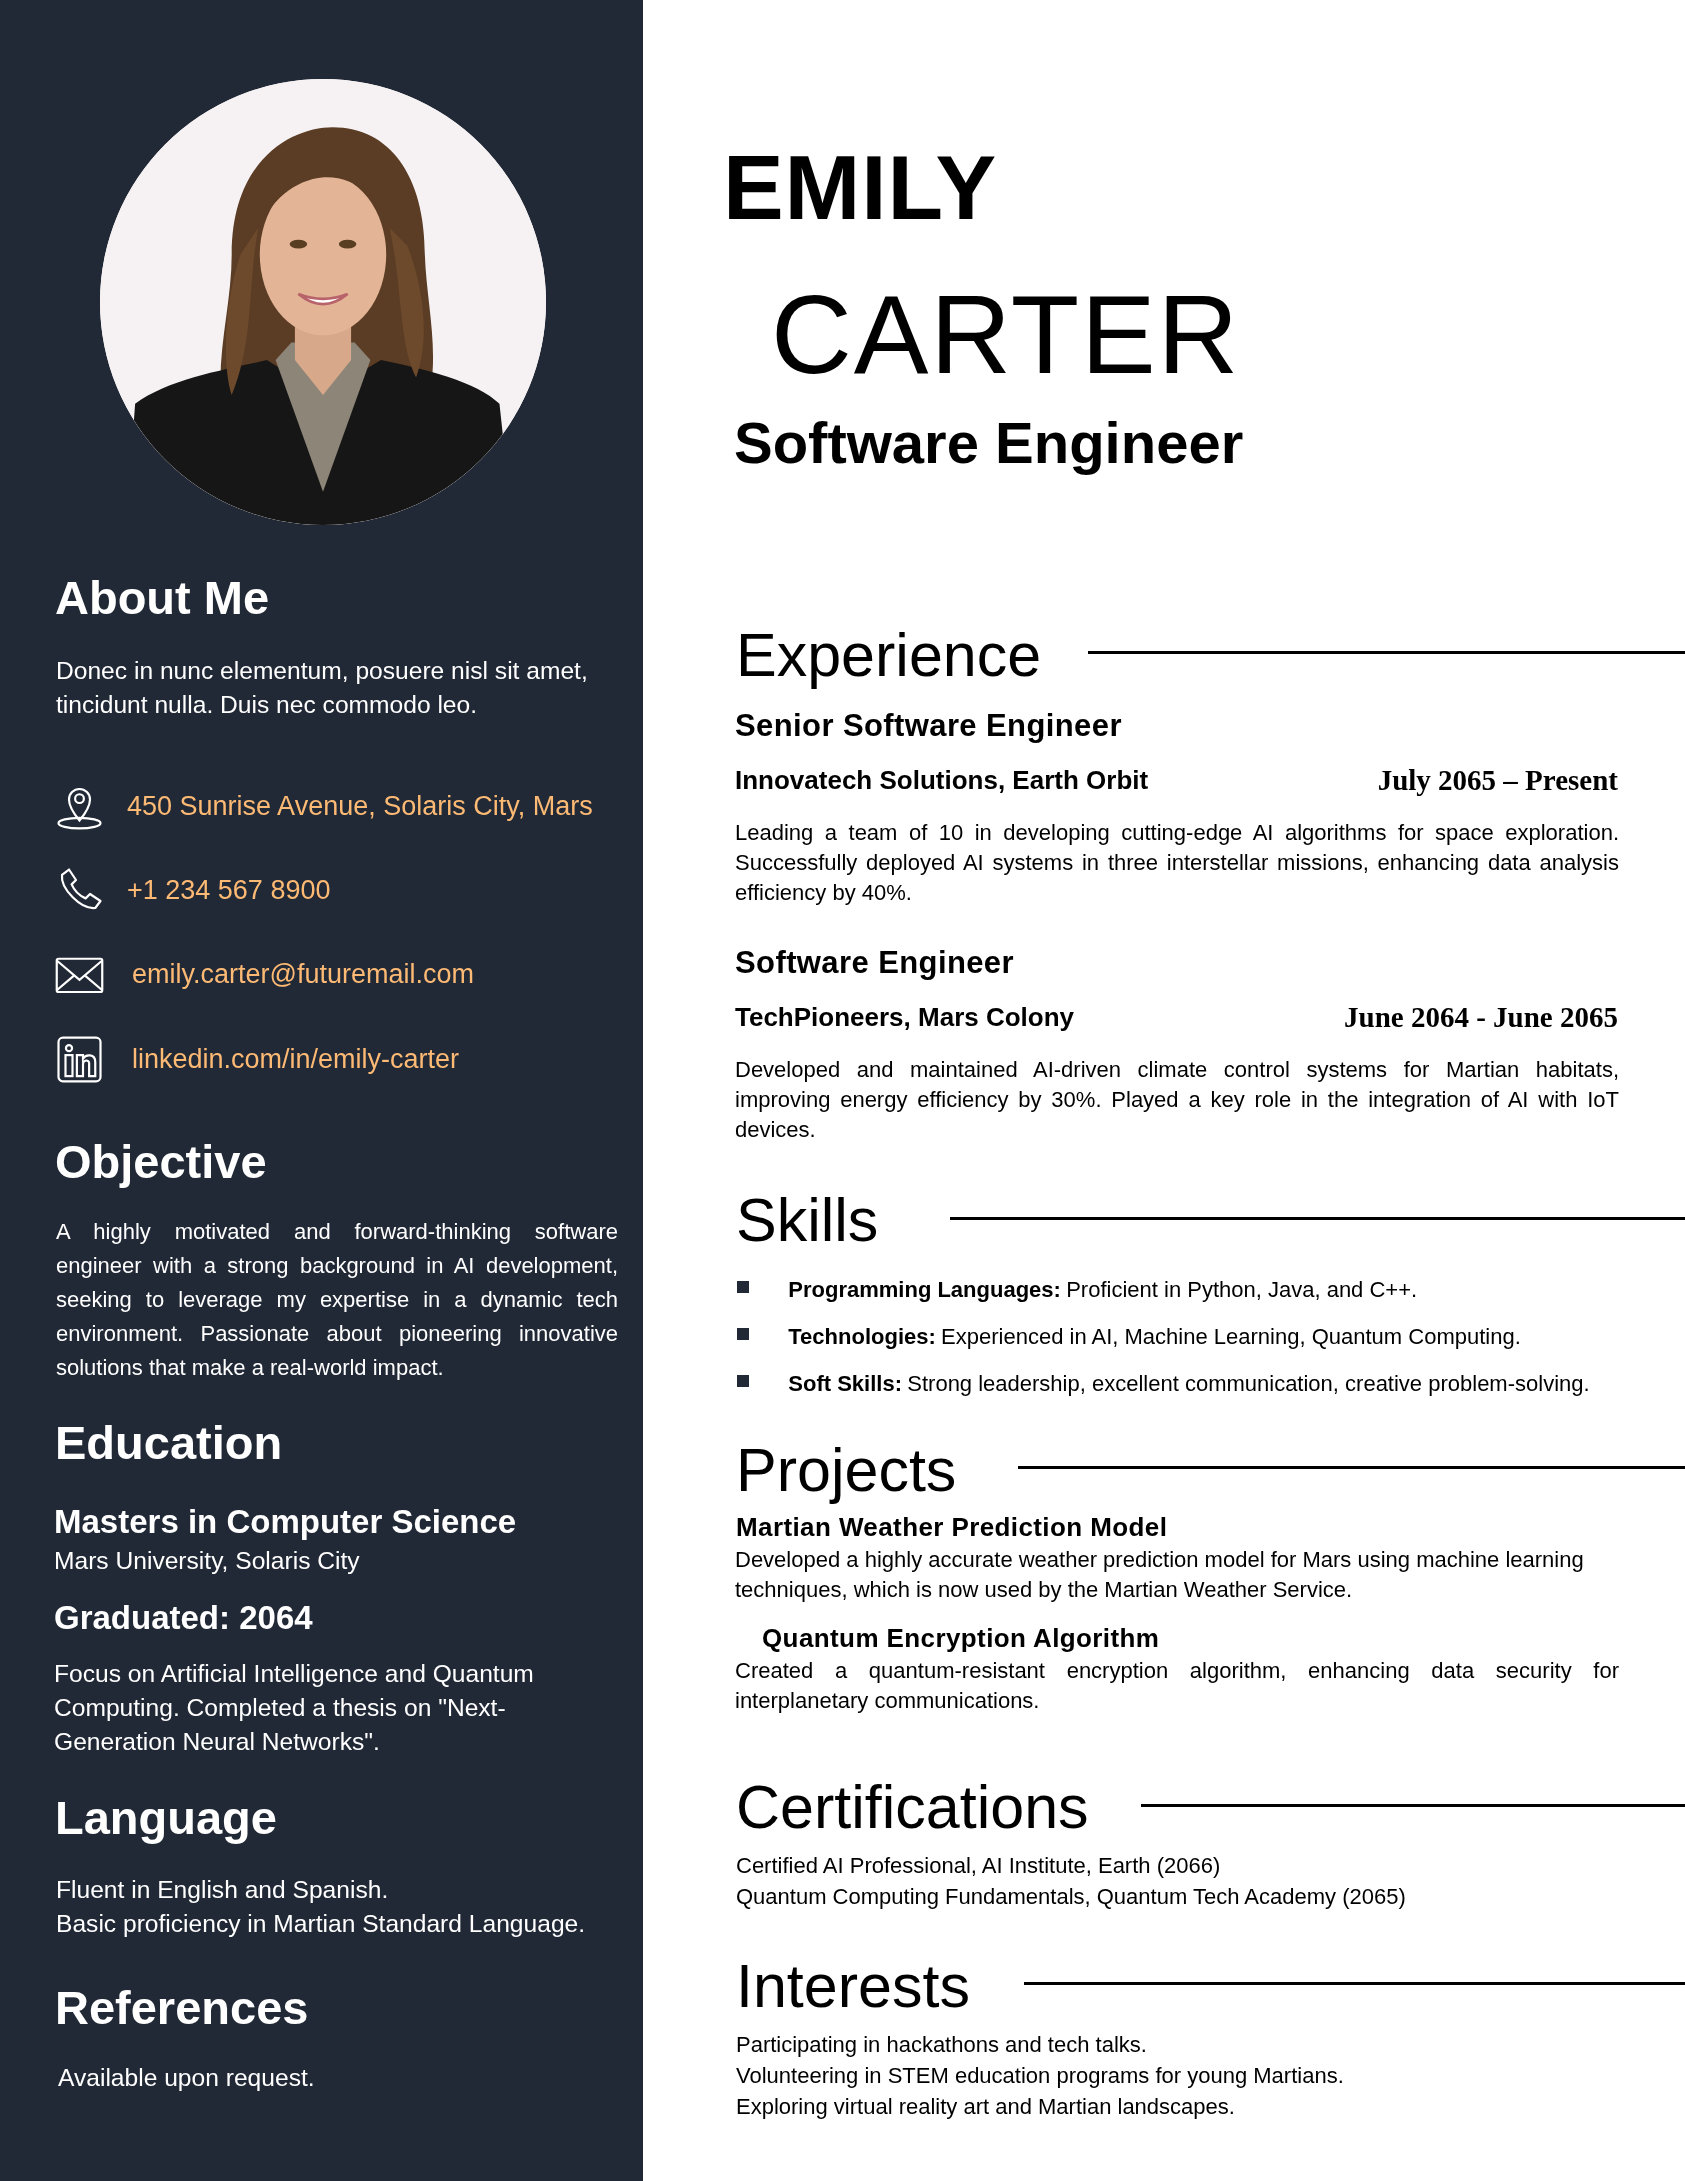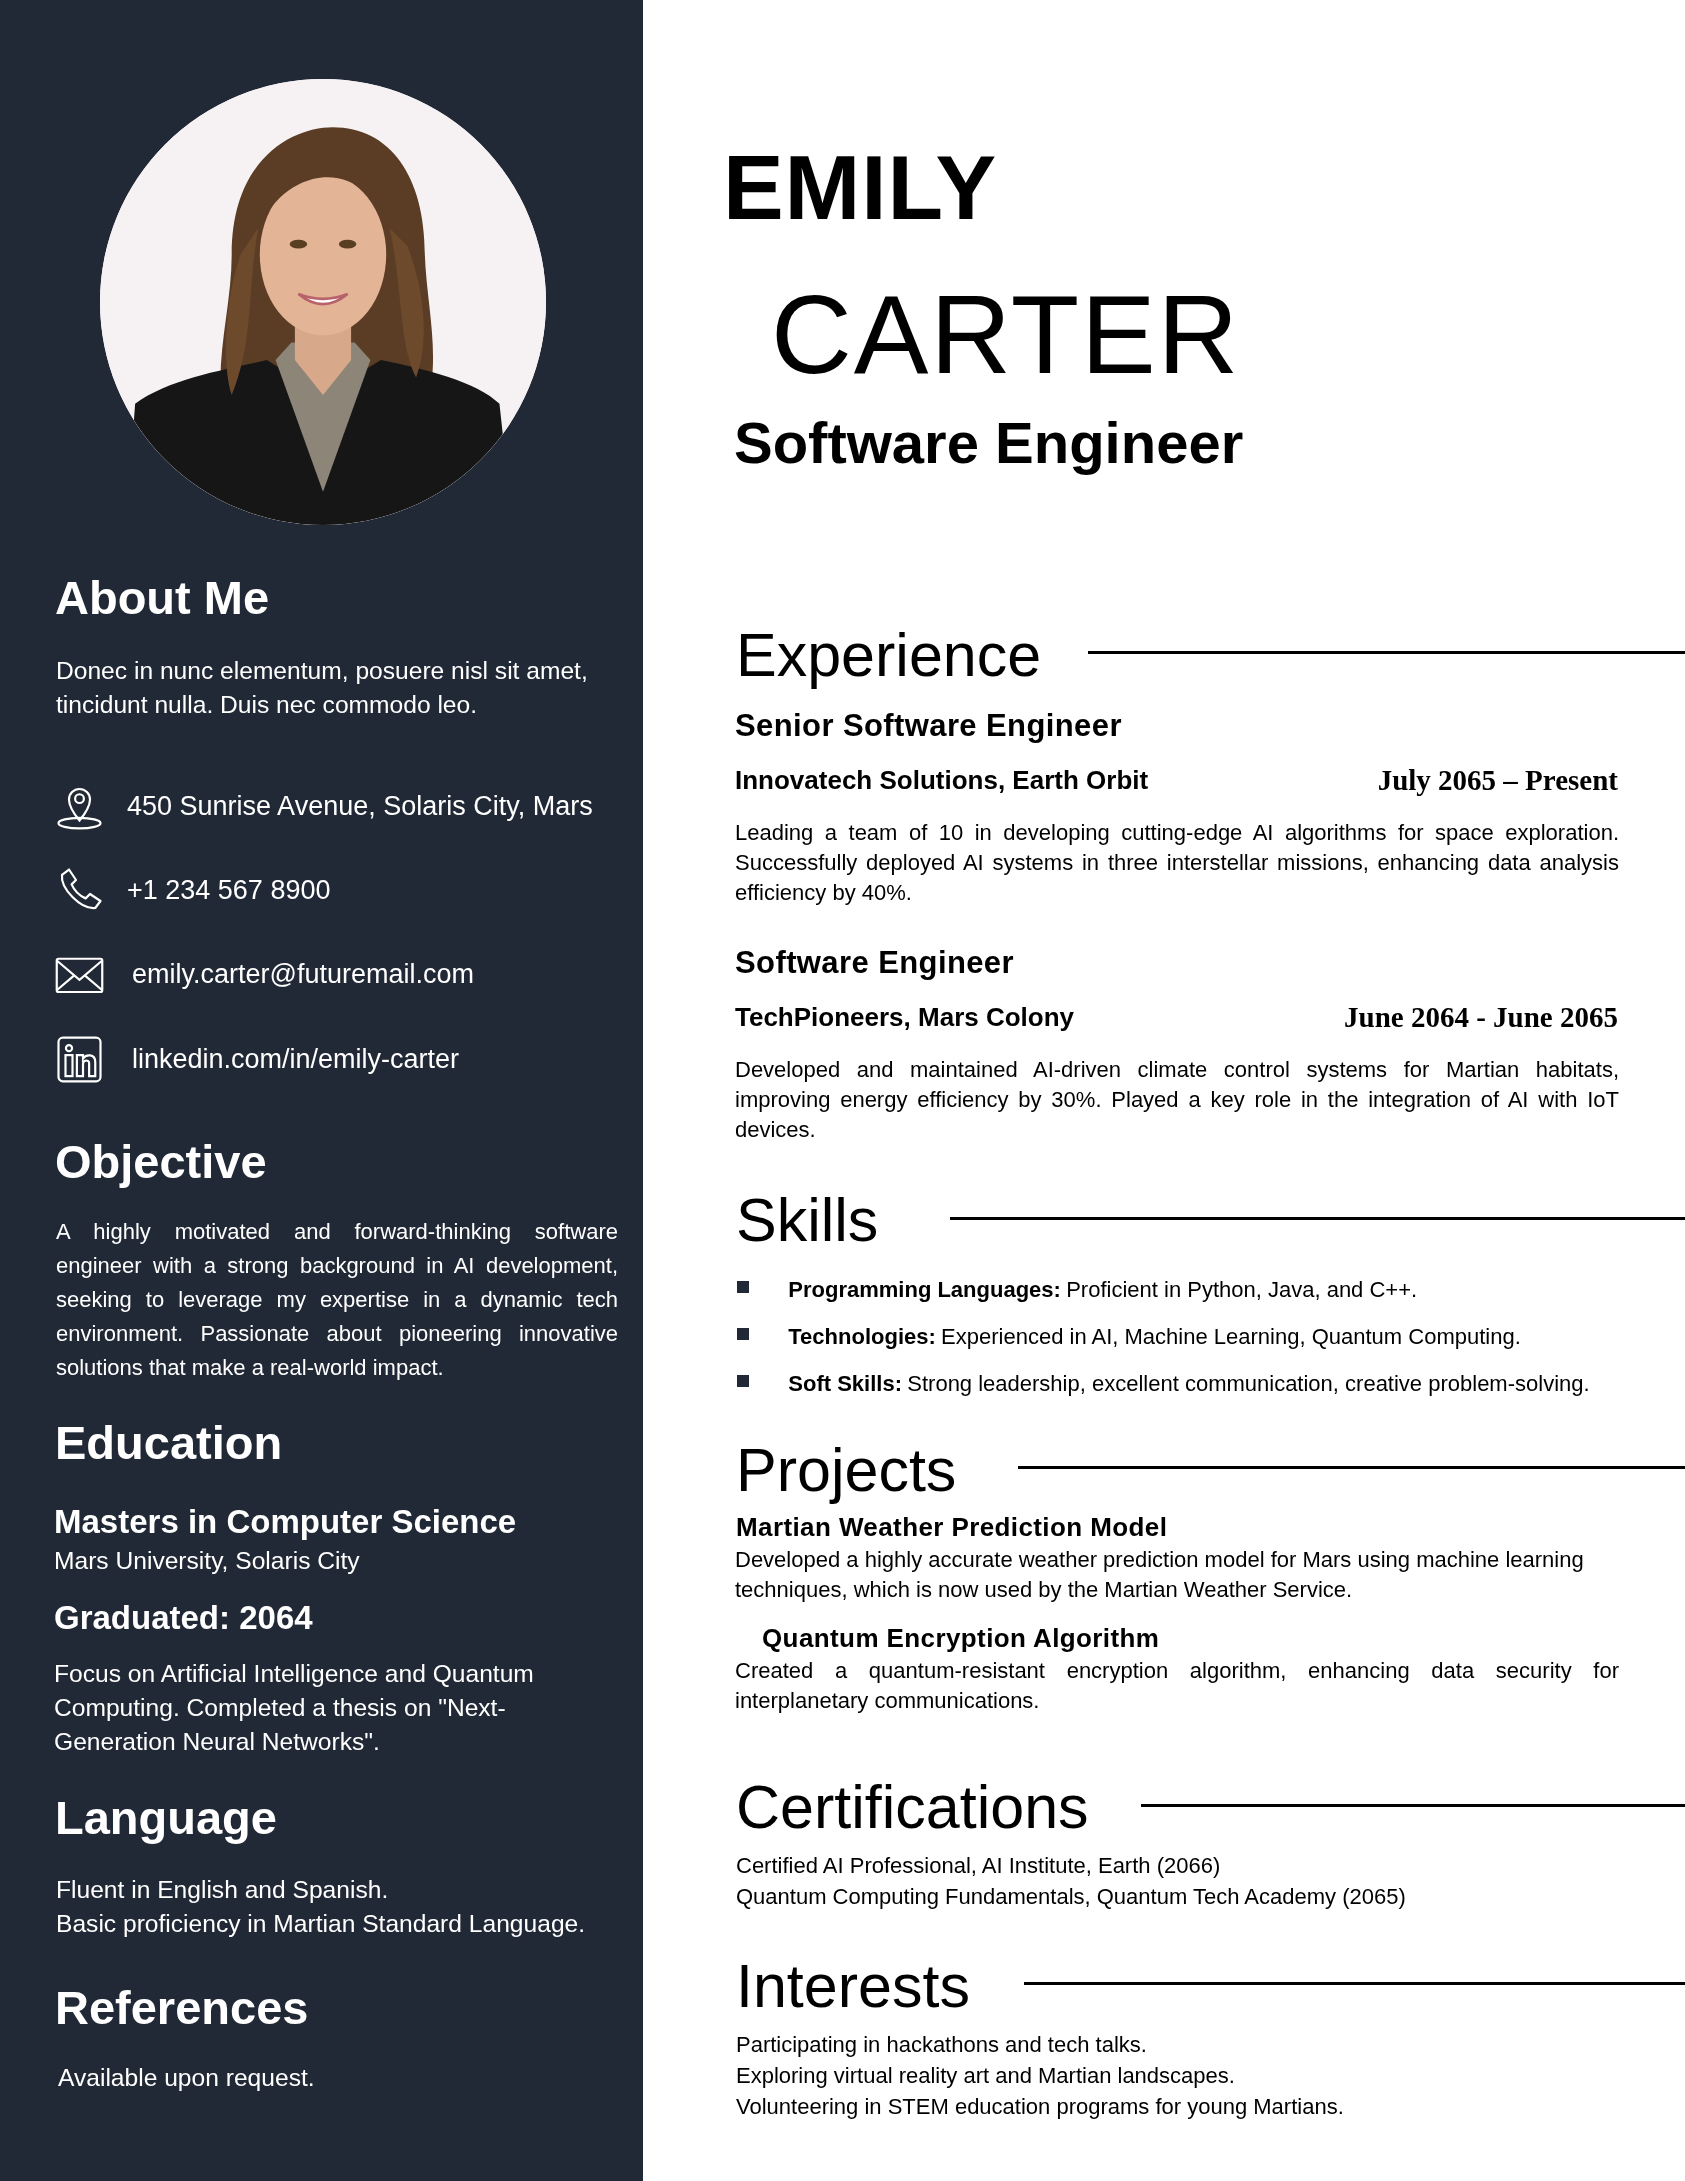--- a/index.html
+++ b/index.html
@@ -11,21 +11,21 @@
   .photo { position: absolute; left: 100px; top: 79px; width: 446px; height: 446px; border-radius: 50%; background: #f6f2f3; overflow: hidden; }
   .photo svg { width: 100%; height: 100%; display: block; }
 
   .side-h { position: absolute; left: 55px; font-weight: bold; font-size: 47px; color: #fff; line-height: 1.1; }
   .side-p { position: absolute; left: 56px; font-size: 24.6px; line-height: 34px; color: #fff; }
   .justify { text-align: justify; text-align-last: left; }
 
   .contact { position: absolute; left: 53px; display: flex; align-items: center; height: 56px; }
   .contact .ico { width: 53px; height: 53px; display: flex; align-items: center; justify-content: center; }
   .contact .ico svg { width: 49px; height: 49px; }
-  .contact .txt { font-size: 27px; color: #ffffff; margin-left: 21px; white-space: nowrap; }
+  .contact .txt { font-size: 27px; color: #fdba74; margin-left: 21px; white-space: nowrap; }
 
   .edu-degree { position: absolute; left: 54px; top: 1503px; font-size: 33px; font-weight: bold; }
   .edu-school { position: absolute; left: 54px; top: 1547px; font-size: 24.6px; }
   .edu-grad { position: absolute; left: 54px; top: 1599px; font-size: 33px; font-weight: bold; }
   .edu-desc { position: absolute; left: 54px; top: 1657px; width: 527px; font-size: 24.6px; line-height: 34px; }
 
   
   .name-first { position: absolute; left: 723px; top: 142px; font-size: 91px; font-weight: bold; letter-spacing: 0.9px; line-height: 1; }
   .name-last { position: absolute; left: 723px; top: 279px; font-size: 112px; font-weight: normal; letter-spacing: 1.8px; line-height: 1; margin-left: 48px; }
   .job-title { position: absolute; left: 734px; top: 414px; font-size: 58px; font-weight: bold; line-height: 1; }
@@ -188,17 +188,17 @@
   <div class="sec-rule" style="top:1804px; left:1141px;"></div>
   <div class="lines" style="top:1850px;">
     <div>Certified AI Professional, AI Institute, Earth (2066)</div>
     <div>Quantum Computing Fundamentals, Quantum Tech Academy (2065)</div>
   </div>
 
   <h2 class="sec-title" style="top:1956px;">Interests</h2>
   <div class="sec-rule" style="top:1982px; left:1024px;"></div>
   <div class="lines" style="top:2029px;">
     <div>Participating in hackathons and tech talks.</div>
+    <div>Volunteering in STEM education programs for young Martians.</div>
     <div>Exploring virtual reality art and Martian landscapes.</div>
-    <div>Volunteering in STEM education programs for young Martians.</div>
   </div>
 </main>
 
 
 </body></html>

